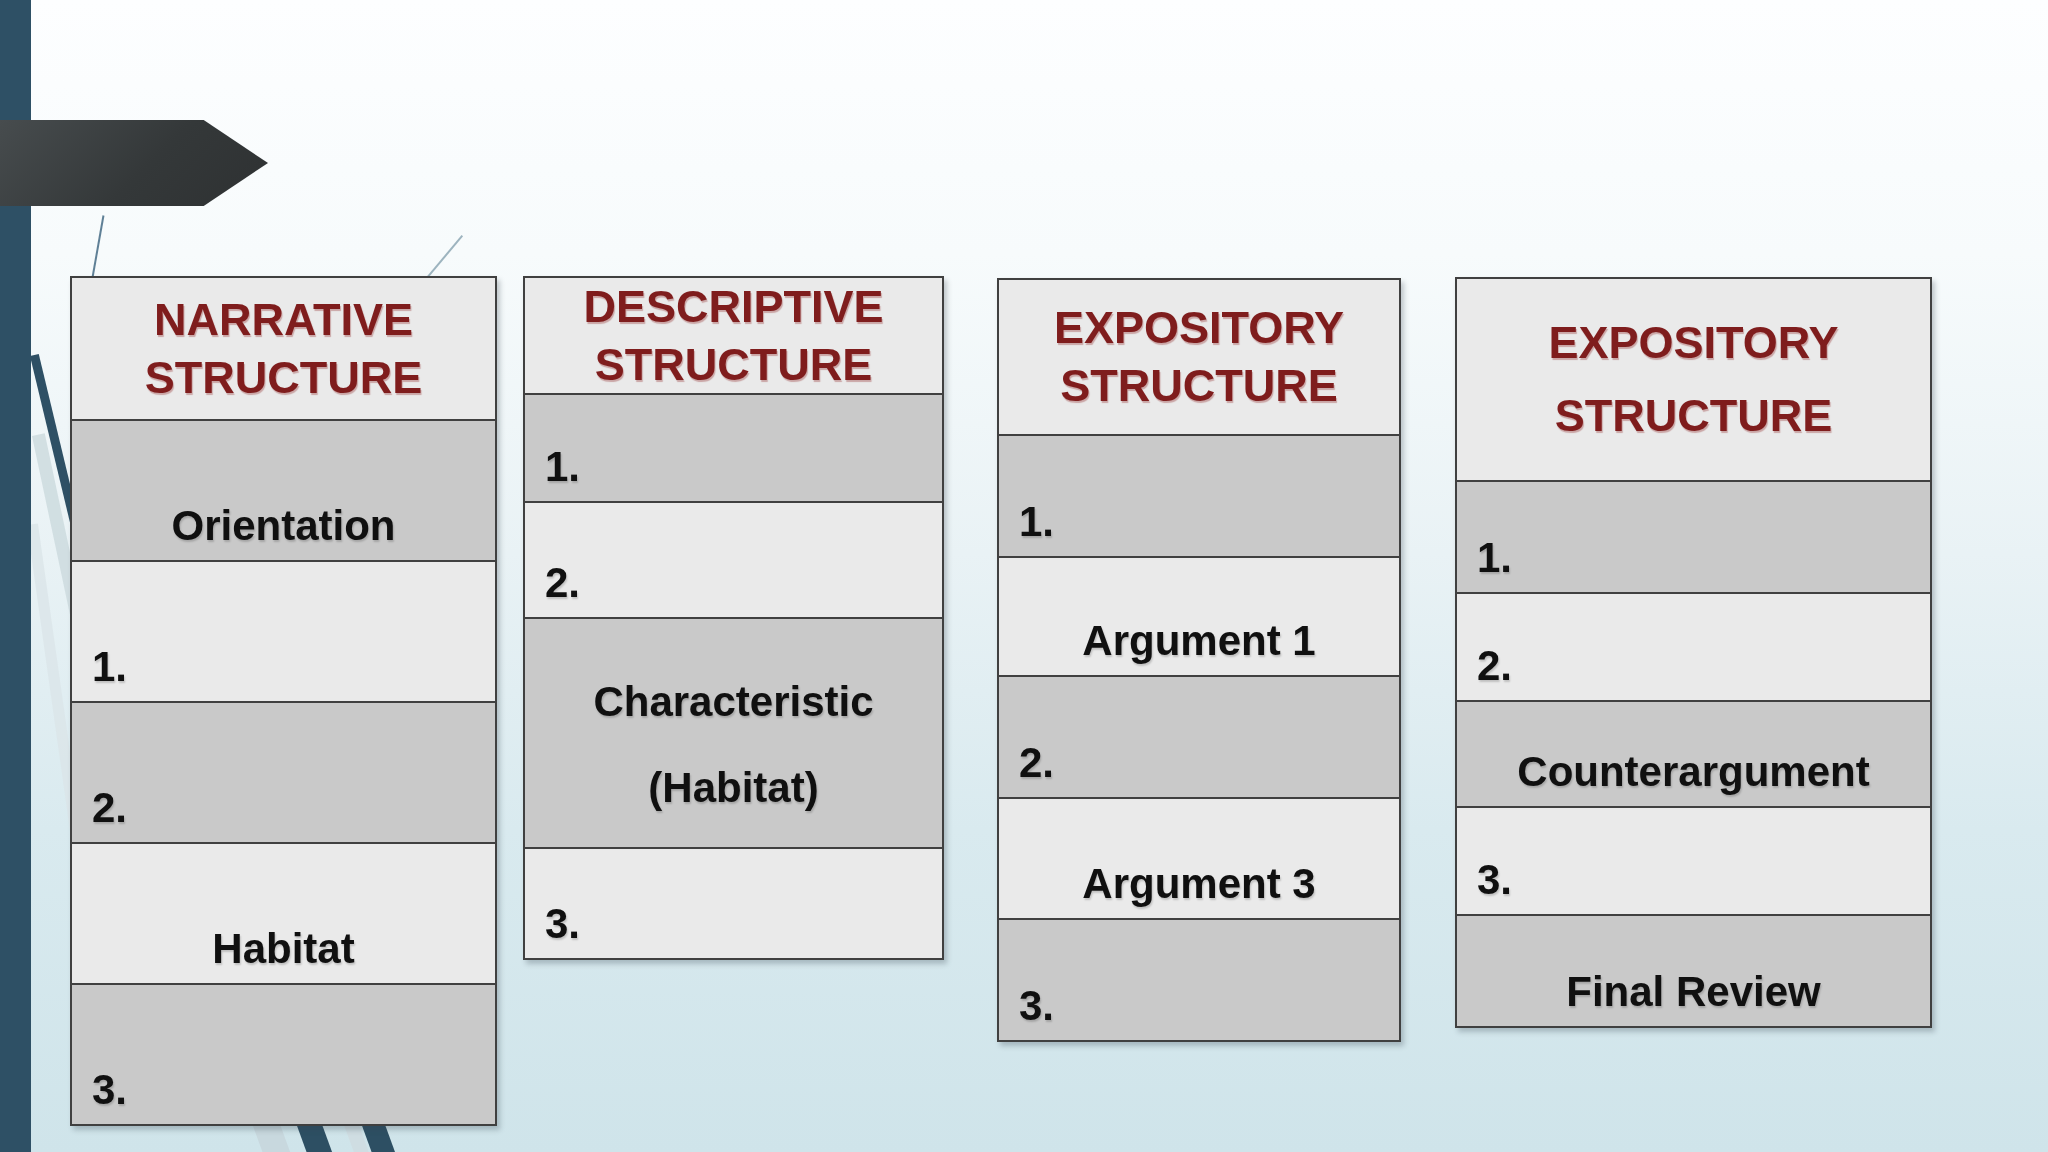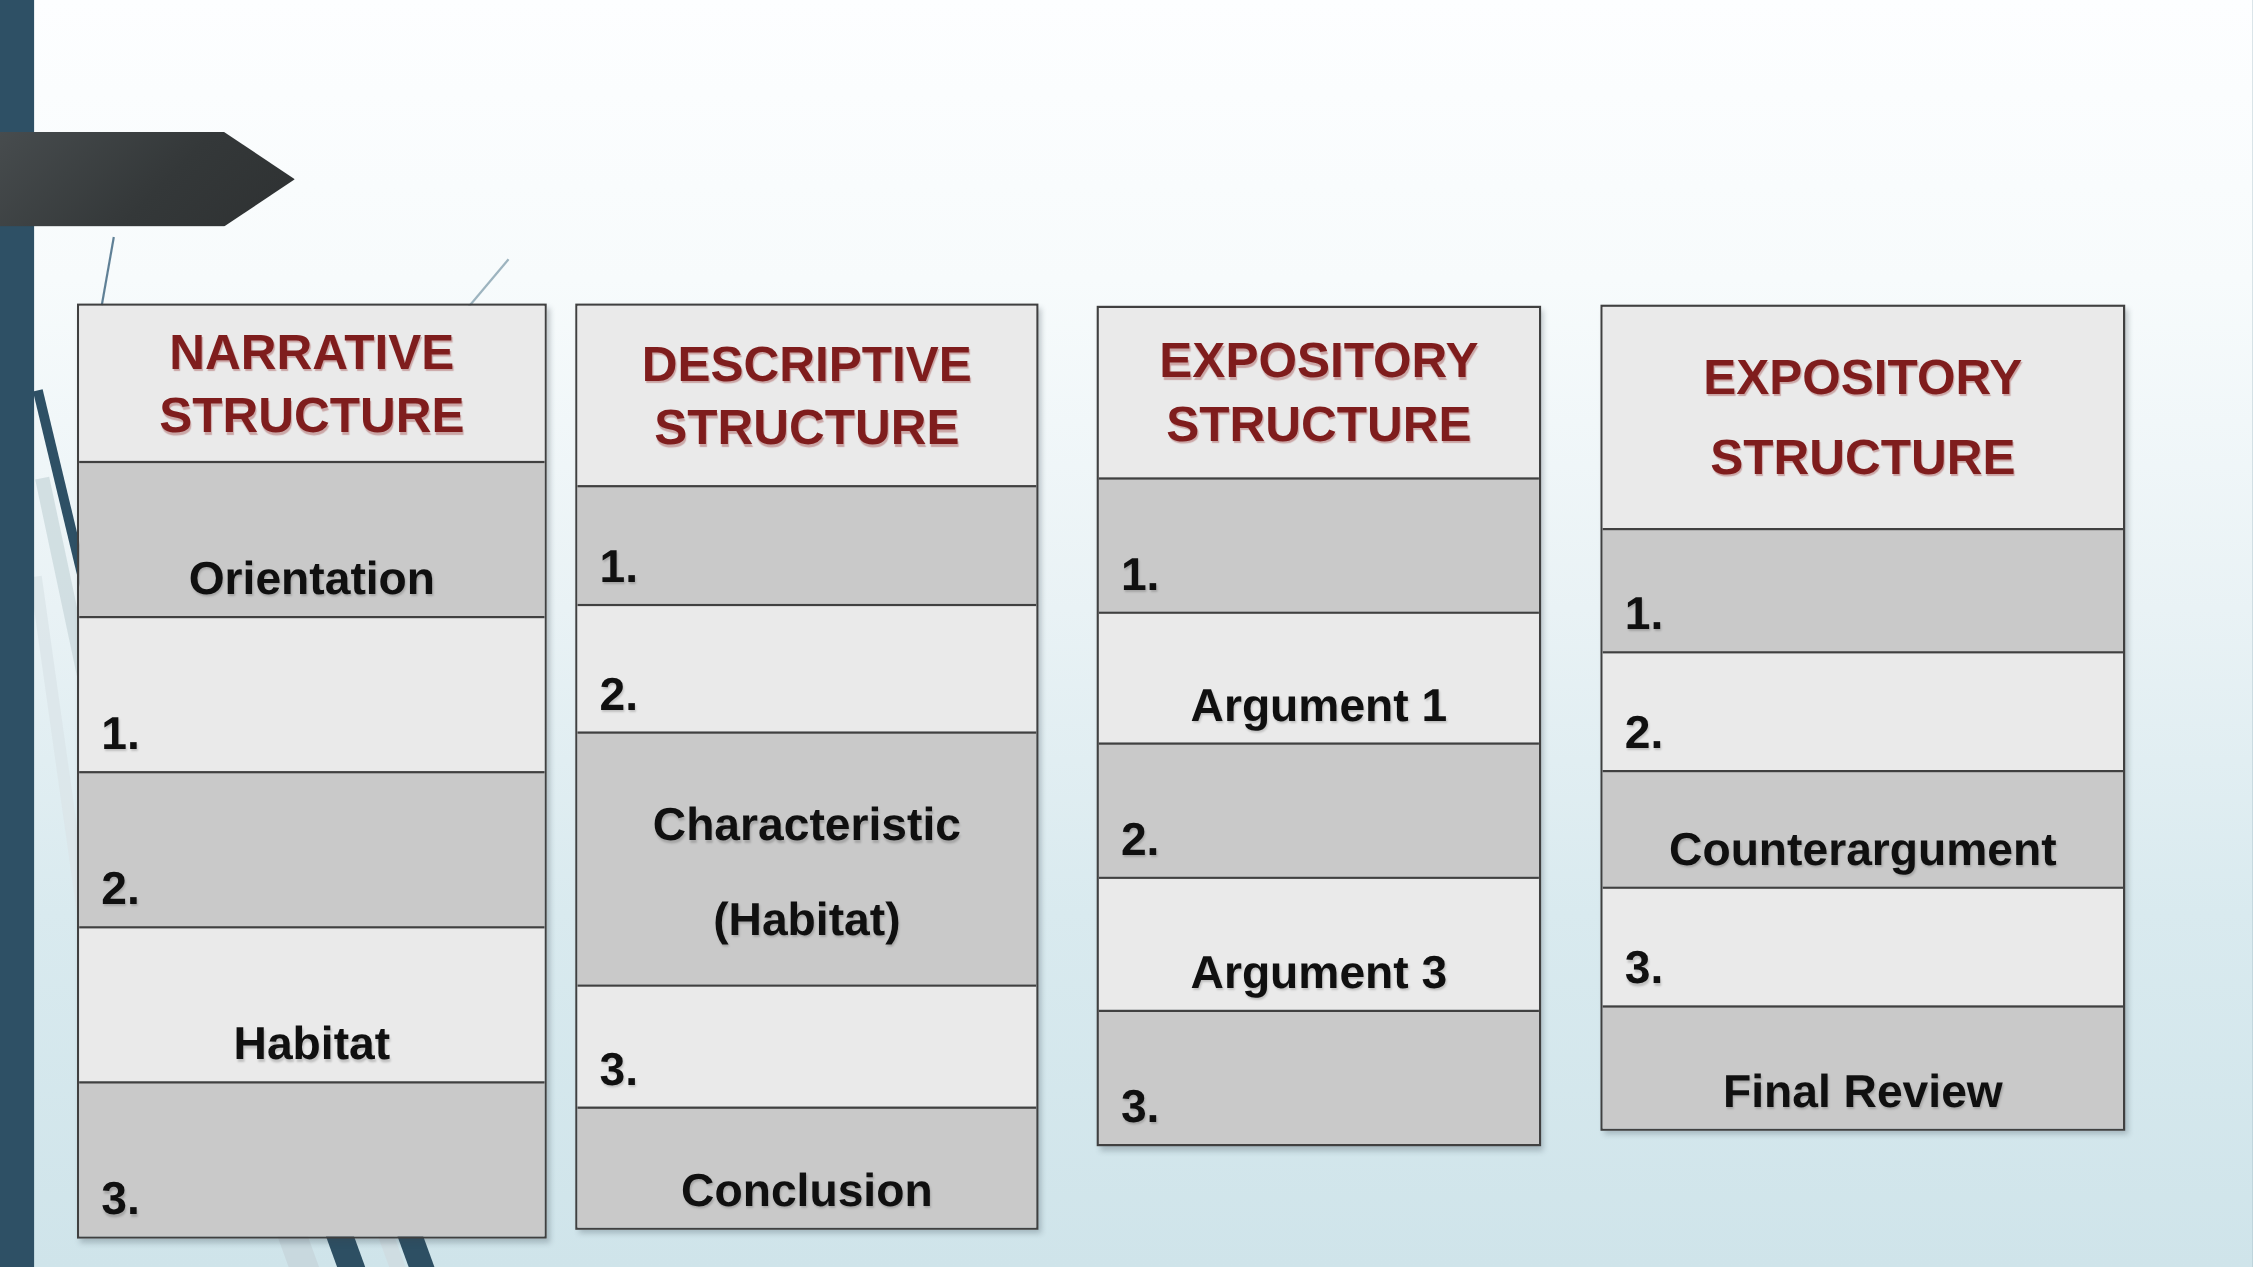--- a/index.html
+++ b/index.html
@@ -53,21 +53,21 @@
   }
   .label{justify-content:center;text-align:center;white-space:pre-line;}
   .num{justify-content:flex-start;padding-left:20px;}
   .light{background:#eaeaea;}
   .dark{background:#c9c9c9;}
   .spread{line-height:2.05;padding-bottom:16px;}
   
   .t1{left:70px;top:276px;width:427px;}
   .t1 .cell{height:141px;}
   .t2{left:523px;top:276px;width:421px;}
-  .t2 .cell:nth-child(1){height:163px;}
+  .t2 .cell:nth-child(1){height:115px;}
   .t2 .cell:nth-child(2){height:108px;}
   .t2 .cell:nth-child(3){height:116px;}
   .t2 .cell:nth-child(4){height:230px;}
   .t2 .cell:nth-child(5){height:111px;}
   .t2 .cell:nth-child(6){height:110px;}
   .t3{left:997px;top:278px;width:404px;}
   .t3 .cell:nth-child(1){height:154px;}
   .t3 .cell:nth-child(2){height:122px;}
   .t3 .cell:nth-child(3){height:119px;}
   .t3 .cell:nth-child(4){height:122px;}
@@ -108,21 +108,20 @@
     <div class="cell num   dark">3.</div>
   </div>
 
   <div class="tbl t2">
     <div class="cell hdr light">DESCRIPTIVE STRUCTURE</div>
     <div class="cell num   dark">1.</div>
     <div class="cell num   light">2.</div>
     <div class="cell label dark spread">Characteristic
 (Habitat)</div>
     <div class="cell num   light">3.</div>
-    <div class="cell label dark">Conclusion</div>
   </div>
 
   <div class="tbl t3">
     <div class="cell hdr light">EXPOSITORY STRUCTURE</div>
     <div class="cell num   dark">1.</div>
     <div class="cell label light">Argument 1</div>
     <div class="cell num   dark">2.</div>
     <div class="cell label light">Argument 3</div>
     <div class="cell num   dark">3.</div>
   </div>

